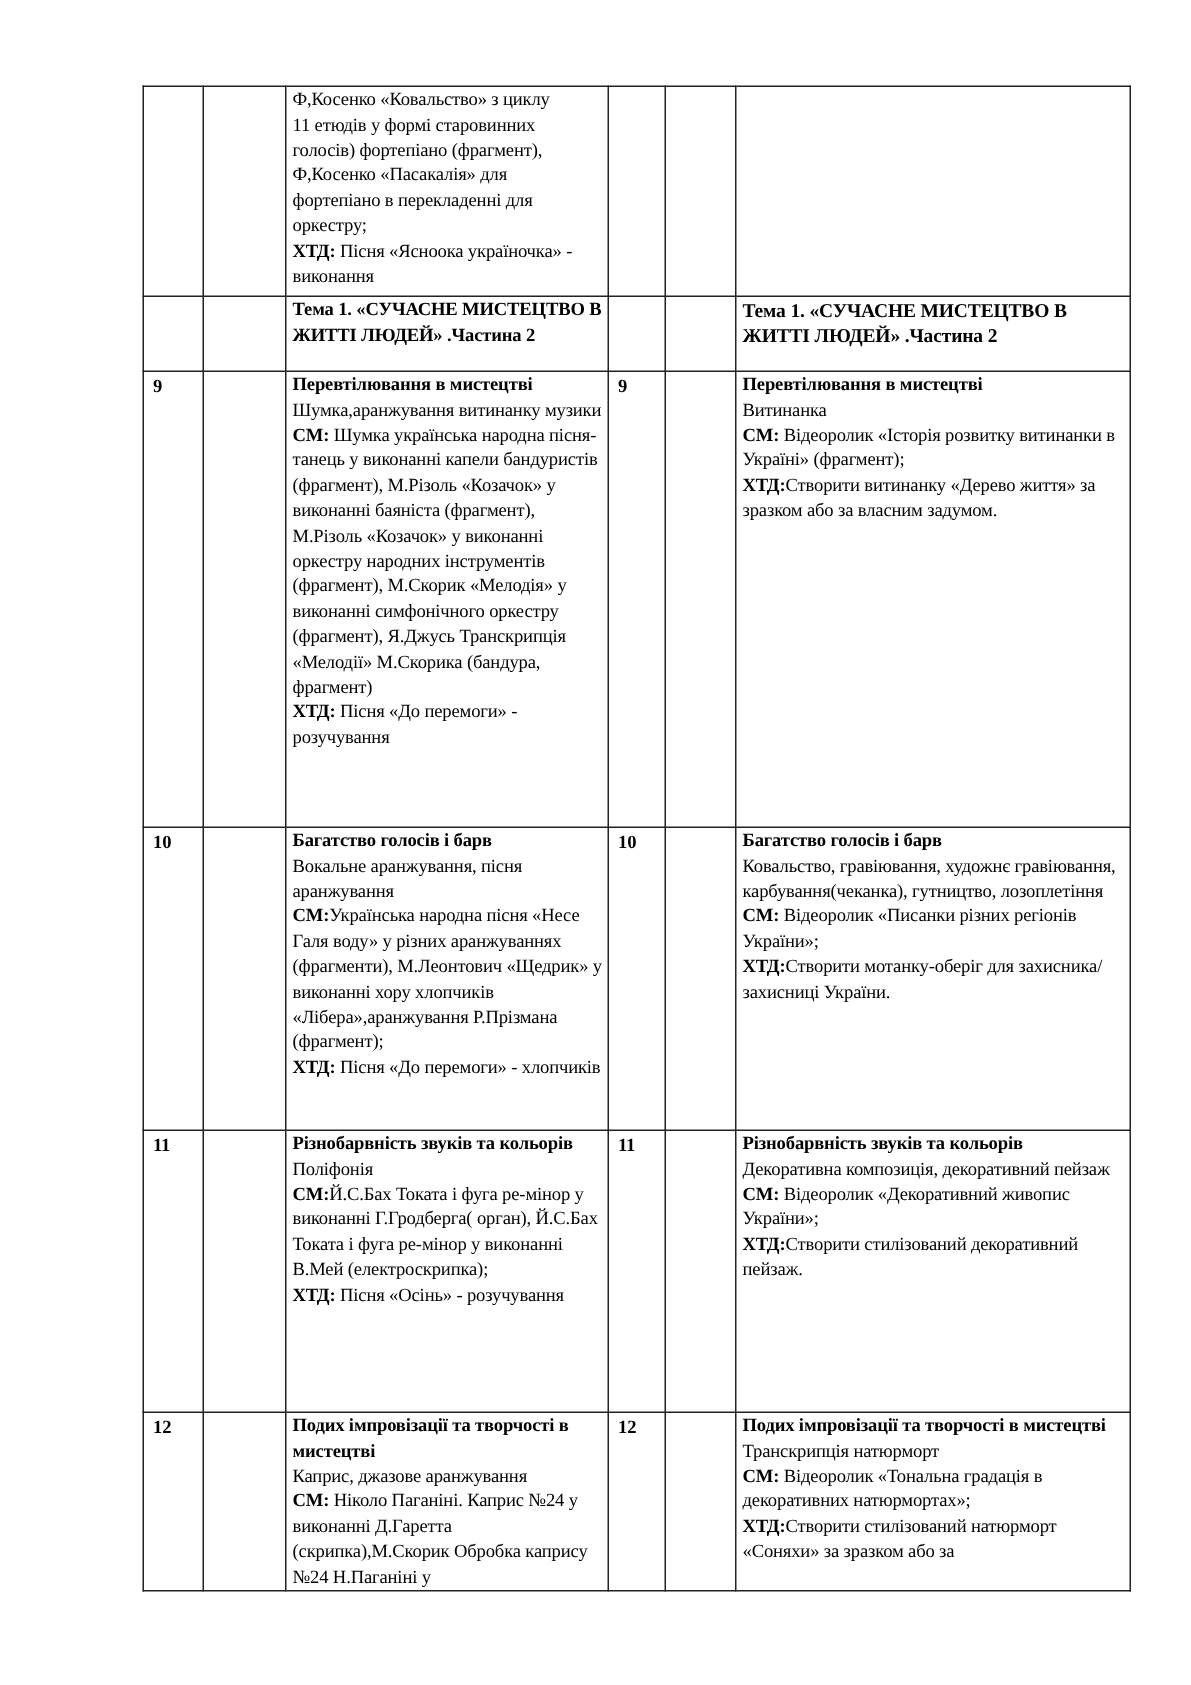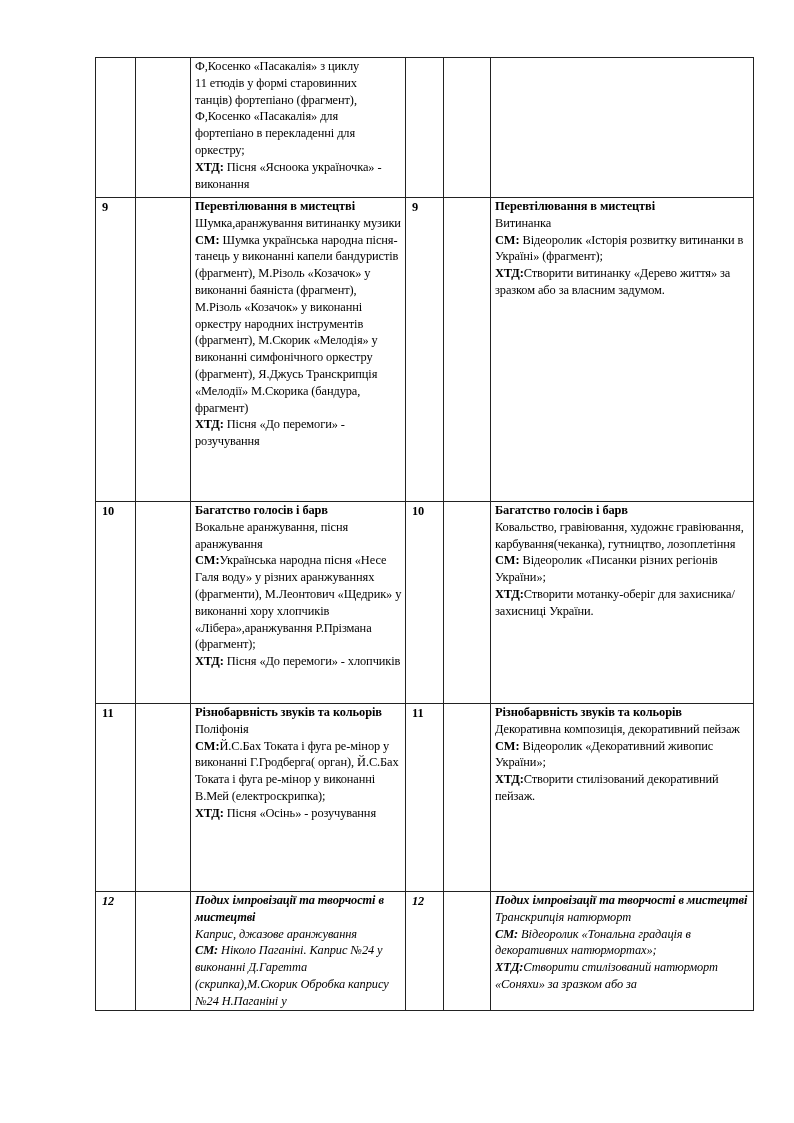--- a/index.html
+++ b/index.html
@@ -10,21 +10,21 @@
   td { border: 1px solid #222; vertical-align: top; padding: 0 3px 0 4px;
        font-size: 12.4px; line-height: 16.8px; letter-spacing: -0.1px; }
   td.num { font-weight: bold; padding-left: 6px; padding-top: 1px; }
   .b { font-weight: bold; }
   .line { display: block; }
   .row-cont td { height: 138px; }
   .row-theme td { height: 48px; }
   .row-9 td { height: 302px; }
   .row-10 td { height: 200px; }
   .row-11 td { height: 186px; }
-  .row-12 td { height: 116px; font-style: italic; }
+  .row-12 td { height: 116px; }
   .row-12 { }
 </style>
 </head>
 <body>
 
 <div class="page">
 <table>
   <colgroup>
     <col style="width:40px">
     <col style="width:55px">
@@ -32,33 +32,41 @@
     <col style="width:38px">
     <col style="width:47px">
     <col style="width:263px">
   </colgroup>
 
   <tbody>
         <tr class="row-cont">
     <td class="num"></td>
     <td></td>
     <td>
-      <span class="line">Ф,Косенко «Пасакалія» з циклу</span>
+      <span class="line">Ф,Косенко «Ковальство» з циклу</span>
       <span class="line">11 етюдів у формі старовинних</span>
-      <span class="line">танців) фортепіано (фрагмент),</span>
+      <span class="line">голосів) фортепіано (фрагмент),</span>
       <span class="line">Ф,Косенко «Пасакалія» для</span>
       <span class="line">фортепіано в перекладенні для</span>
       <span class="line">оркестру;</span>
       <span class="b">ХТД:</span><span> Пісня «Ясноока україночка» - виконання</span>
     </td>
     <td class="num"></td>
     <td></td>
     <td></td>
   </tr>
 
+  <tr class="row-theme">
+    <td></td>
+    <td></td>
+    <td class="b">Тема 1. «СУЧАСНЕ МИСТЕЦТВО В ЖИТТІ ЛЮДЕЙ» .Частина 2</td>
+    <td></td>
+    <td></td>
+    <td class="b" style="font-size:13px; padding-top:1px;">Тема 1. «СУЧАСНЕ МИСТЕЦТВО В ЖИТТІ ЛЮДЕЙ» .Частина 2</td>
+  </tr>
 
   <tr class="row-9">
     <td class="num">9</td>
     <td></td>
     <td>
       <span class="b line">Перевтілювання в мистецтві</span>
       <span class="line">Шумка,аранжування витинанку музики</span>
       <span class="b">СМ:</span><span> Шумка українська народна пісня-танець у виконанні капели бандуристів (фрагмент), М.Різоль «Козачок» у виконанні баяніста (фрагмент), М.Різоль «Козачок» у виконанні оркестру народних інструментів (фрагмент), М.Скорик «Мелодія» у виконанні симфонічного оркестру (фрагмент), Я.Джусь Транскрипція «Мелодії» М.Скорика (бандура, фрагмент)</span><br>
       <span class="b">ХТД:</span><span> Пісня «До перемоги» - розучування</span>
     </td>

